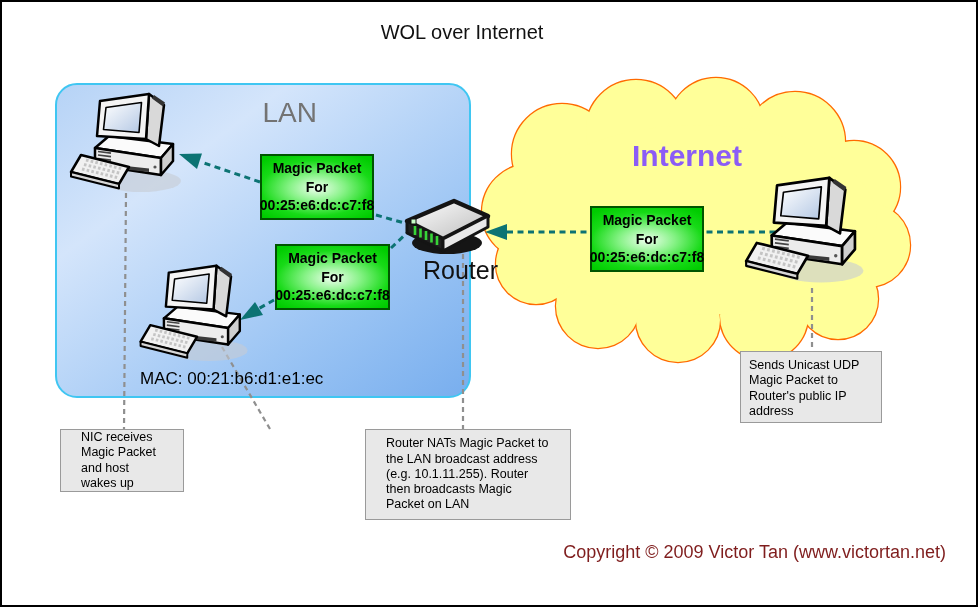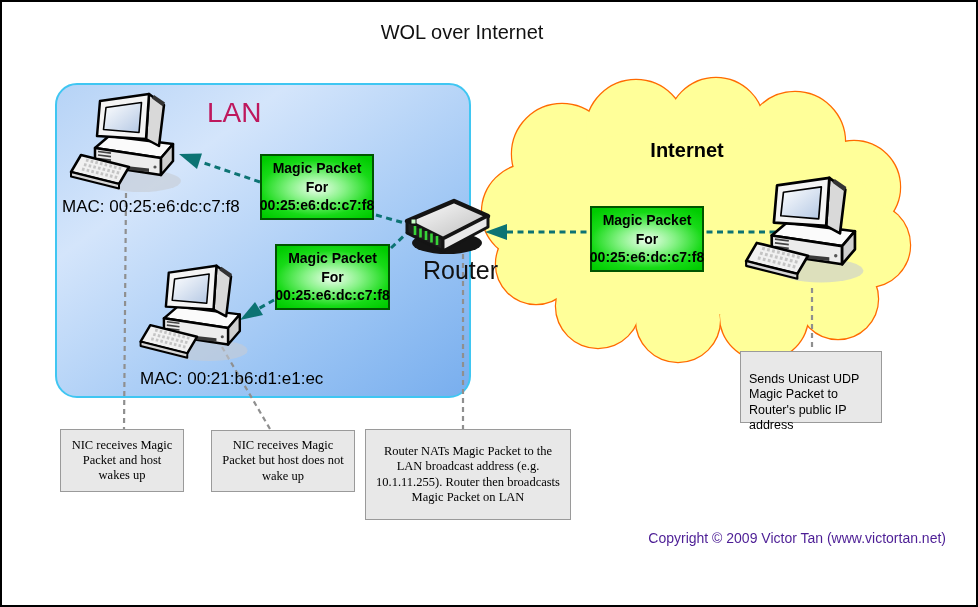--- a/index.html
+++ b/index.html
@@ -1,46 +1,46 @@
 <!DOCTYPE html>
 <html><head>
 <meta charset="utf-8">
 <style>
   html,body{margin:0;padding:0;background:#fff;font-family:"Liberation Sans",sans-serif;}
   .canvas{position:relative;width:978px;height:607px;background:#fff;border:2px solid #000;box-sizing:border-box;overflow:hidden;}
   .abs{position:absolute;}
   
   .lan-box{left:53px;top:81px;width:412px;height:311px;border:2px solid #3fc6f2;border-radius:22px;
     background:linear-gradient(to bottom right,#b6d3f6 0%,#d4e5fb 28%,#9cc5f4 70%,#78aeee 100%);z-index:1;}
-  .lan-label{left:205px;top:95px;width:110px;text-align:left;font-size:28px;color:#be185d;z-index:4;}
+  .lan-label{left:205px;top:95px;width:110px;text-align:right;font-size:28px;color:#737373;z-index:4;}
   
   .overlay{left:0;top:0;z-index:2;}
   .icon{z-index:3;}
   
   .title{left:280px;top:19px;width:360px;text-align:center;font-size:20px;color:#111;z-index:4;}
-  .internet-label{left:585px;top:137px;width:200px;text-align:center;font-size:20px;font-weight:bold;color:#000000;z-index:4;}
+  .internet-label{left:585px;top:137px;width:200px;text-align:center;font-size:30px;font-weight:bold;color:#8b5cf6;z-index:4;}
   .router-label{left:396px;top:254px;width:100px;text-align:right;font-size:25px;color:#111;z-index:4;}
   .mac{font-size:17px;color:#000;z-index:4;white-space:nowrap;}
   .mac1{left:60px;top:195px;}
   .mac2{left:138px;top:367px;}
   
   .packet{border:2px solid #005500;z-index:4;display:flex;align-items:center;justify-content:center;text-align:center;
     font-size:14px;line-height:1.32;color:#000;white-space:pre-line;box-sizing:border-box;
     background:radial-gradient(ellipse 70% 62% at 50% 52%, #eeffee 0%, #86f286 36%, #17da17 72%, #00cc00 100%);font-weight:bold;}
   .packet-a{left:258px;top:152px;width:114px;height:66px;}
   .packet-b{left:273px;top:242px;width:115px;height:66px;}
   .packet-c{left:588px;top:204px;width:114px;height:66px;}
   
   .callout{background:#e8e8e8;border:1px solid #9a9a9a;z-index:4;color:#000;font-size:12.5px;line-height:1.22;box-sizing:border-box;}
-  .callout.center{display:flex;align-items:center;justify-content:center;text-align:center;padding:4px 8px;font-family:Liberation Serif, serif;}
+  .callout.center{display:flex;align-items:center;justify-content:center;padding:4px 20px;}
   .callout1{left:58px;top:427px;width:124px;height:63px;}
   .callout2{left:209px;top:428px;width:144px;height:62px;}
   .callout3{left:363px;top:427px;width:206px;height:91px;}
-  .callout4{left:738px;top:349px;width:142px;height:72px;padding:20px 8px;text-align:left;}
-  .copyright{right:30px;top:528px;font-size:14px;color:#4c1d95;z-index:4;white-space:nowrap;}
+  .callout4{left:738px;top:349px;width:142px;height:72px;padding:6px 8px;text-align:left;}
+  .copyright{right:30px;top:540px;font-size:18px;color:#7f1d1d;z-index:4;white-space:nowrap;}
   
   .teal{stroke:#0c7373;stroke-width:3;stroke-dasharray:6 4.5;fill:none;}
   .tealhead{fill:#0c7373;stroke:none;}
   .gray{stroke:#8f8f8f;stroke-width:2.2;stroke-dasharray:5 4;fill:none;}
 </style>
 </head>
 <body>
 
 <div class="canvas">
 
@@ -133,32 +133,30 @@
       <use href="#pc-icon"></use>
     </svg>
   <svg class="abs icon" style="left:398px;top:192px" width="94" height="66" viewBox="0 0 94 66">
       <use href="#router-shape"></use>
     </svg>
 
   <div class="abs title">WOL over Internet</div>
   <div class="abs lan-label">LAN</div>
   <div class="abs internet-label">Internet</div>
   <div class="abs router-label">Router</div>
-  <div class="abs mac mac1">MAC: 00:25:e6:dc:c7:f8</div>
   <div class="abs mac mac2">MAC: 00:21:b6:d1:e1:ec</div>
 
   <div class="abs packet packet-a">Magic Packet
 For
 00:25:e6:dc:c7:f8</div>
   <div class="abs packet packet-b">Magic Packet
 For
 00:25:e6:dc:c7:f8</div>
   <div class="abs packet packet-c">Magic Packet
 For
 00:25:e6:dc:c7:f8</div>
 
   <div class="abs callout center callout1">NIC receives Magic Packet and host wakes up</div>
-  <div class="abs callout center callout2">NIC receives Magic Packet but host does not wake up</div>
   <div class="abs callout center callout3">Router NATs Magic Packet to the LAN broadcast address (e.g. 10.1.11.255). Router then broadcasts Magic Packet on LAN</div>
   <div class="abs callout callout4">Sends Unicast UDP Magic Packet to Router's public IP address</div>
 
   <div class="abs copyright">Copyright © 2009 Victor Tan (www.victortan.net)</div>
 </div>
 
 </body></html>

